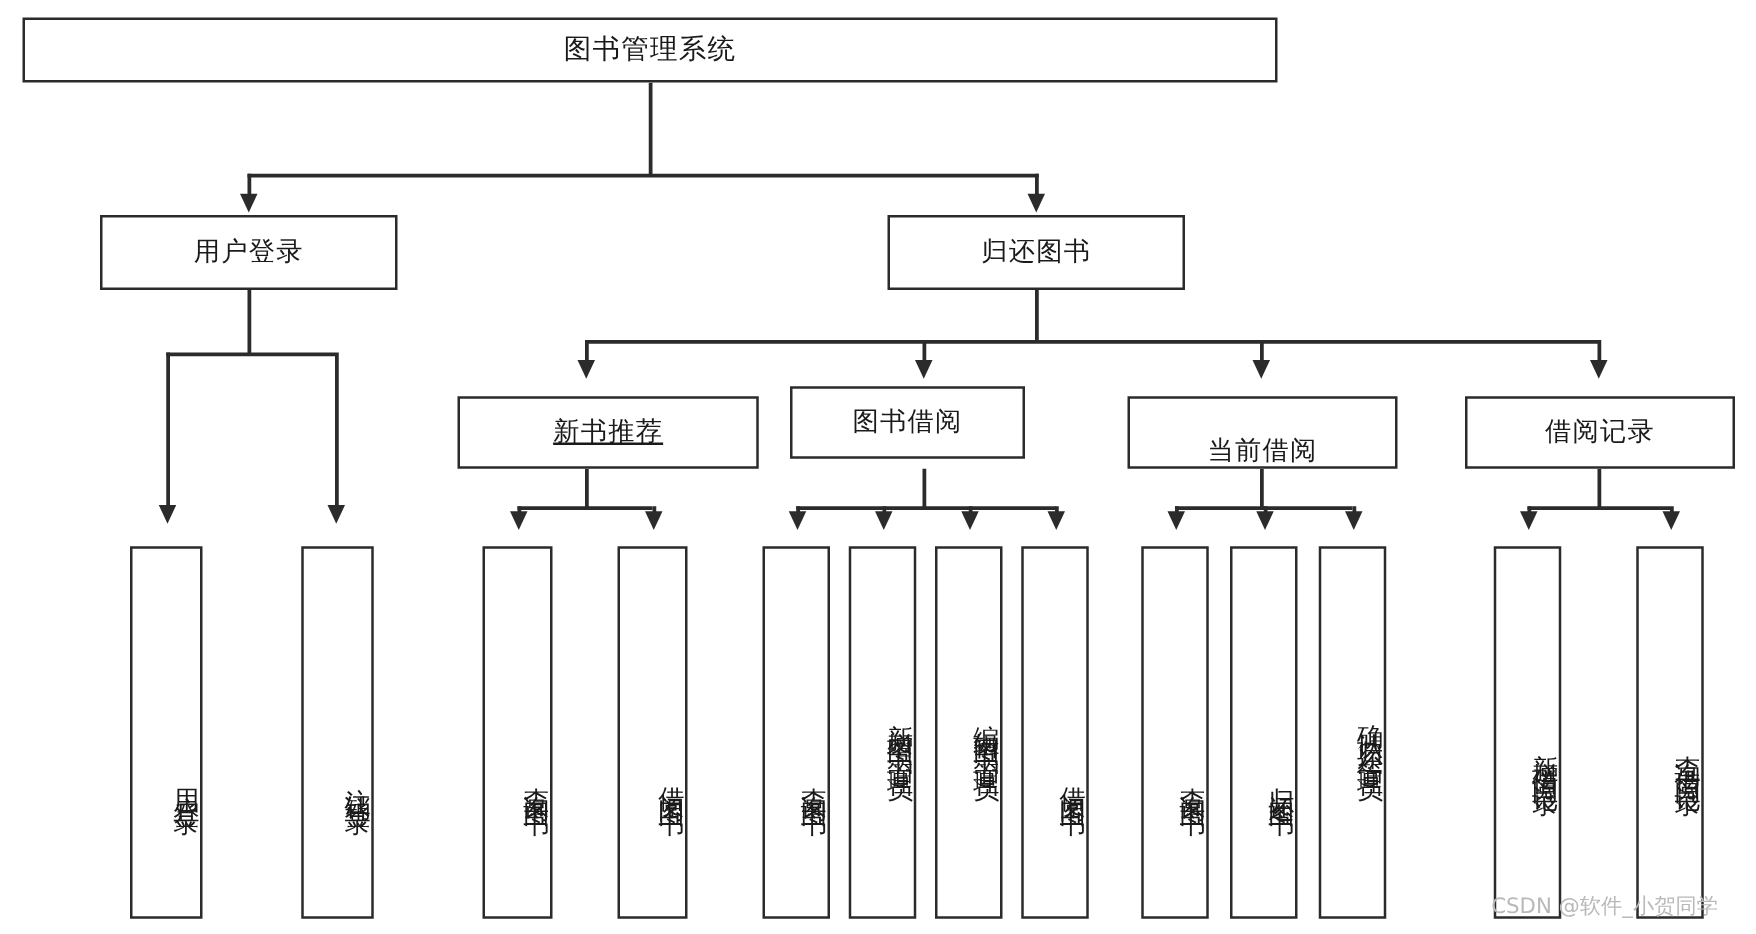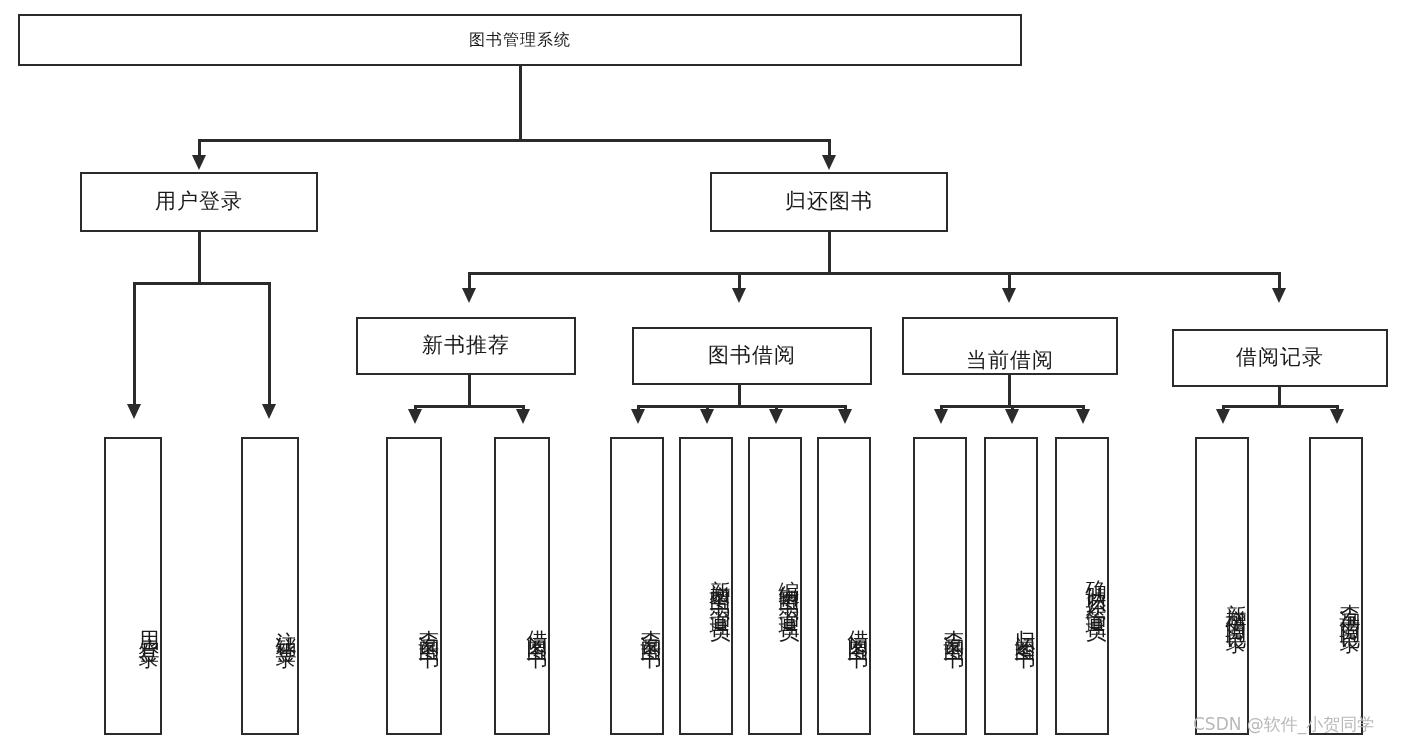--- a/index.html
+++ b/index.html
@@ -25,21 +25,21 @@
     justify-content: center;
     color: #1a1a1a;
   }
   .node.horiz {
     font-size: 21px;
     letter-spacing: 1px;
     line-height: 1.2;
     text-align: center;
   }
   .node.root {
-    font-size: 16px;
+    font-size: 22px;
   }
   .node.vert {
     writing-mode: vertical-rl;
     text-orientation: upright;
     font-size: 21px;
     letter-spacing: 6px;
     line-height: 1.05;
     padding-top: 14px;
     align-items: flex-start;
     justify-content: center;
@@ -138,30 +138,30 @@
     <span>图书管理系统</span>
   </div>
 
   <div class="node horiz" style="left:80px; top:172px; width:238px; height:60px;">
     <span>用户登录</span>
   </div>
   <div class="node horiz" style="left:710px; top:172px; width:238px; height:60px;">
     <span>归还图书</span>
   </div>
 
-  <div class="node horiz" style="left:356px; top:317px; width:220px; height:58px;">
+  <div class="node horiz" style="left:366px; top:317px; width:241px; height:58px;text-decoration:underline;">
     <span>新书推荐</span>
   </div>
-  <div class="node horiz" style="left:632px; top:327px; width:240px; height:58px;">
+  <div class="node horiz" style="left:632px; top:309px; width:188px; height:58px;">
     <span>图书借阅</span>
   </div>
   <div class="node horiz" style="left:902px; top:317px; width:216px; height:58px;align-items:flex-end;">
     <span>当前借阅</span>
   </div>
-  <div class="node horiz" style="left:1172px; top:317px; width:216px; height:58px;margin-top:12px;">
+  <div class="node horiz" style="left:1172px; top:317px; width:216px; height:58px;">
     <span>借阅记录</span>
   </div>
 
   <div class="node vert" style="left:104px; top:437px; width:58px; height:298px; padding-top:80px;">
     <span>用户登录</span>
   </div>
   <div class="node vert" style="left:241px; top:437px; width:58px; height:298px; padding-top:80px;">
     <span>注销登录</span>
   </div>
 

